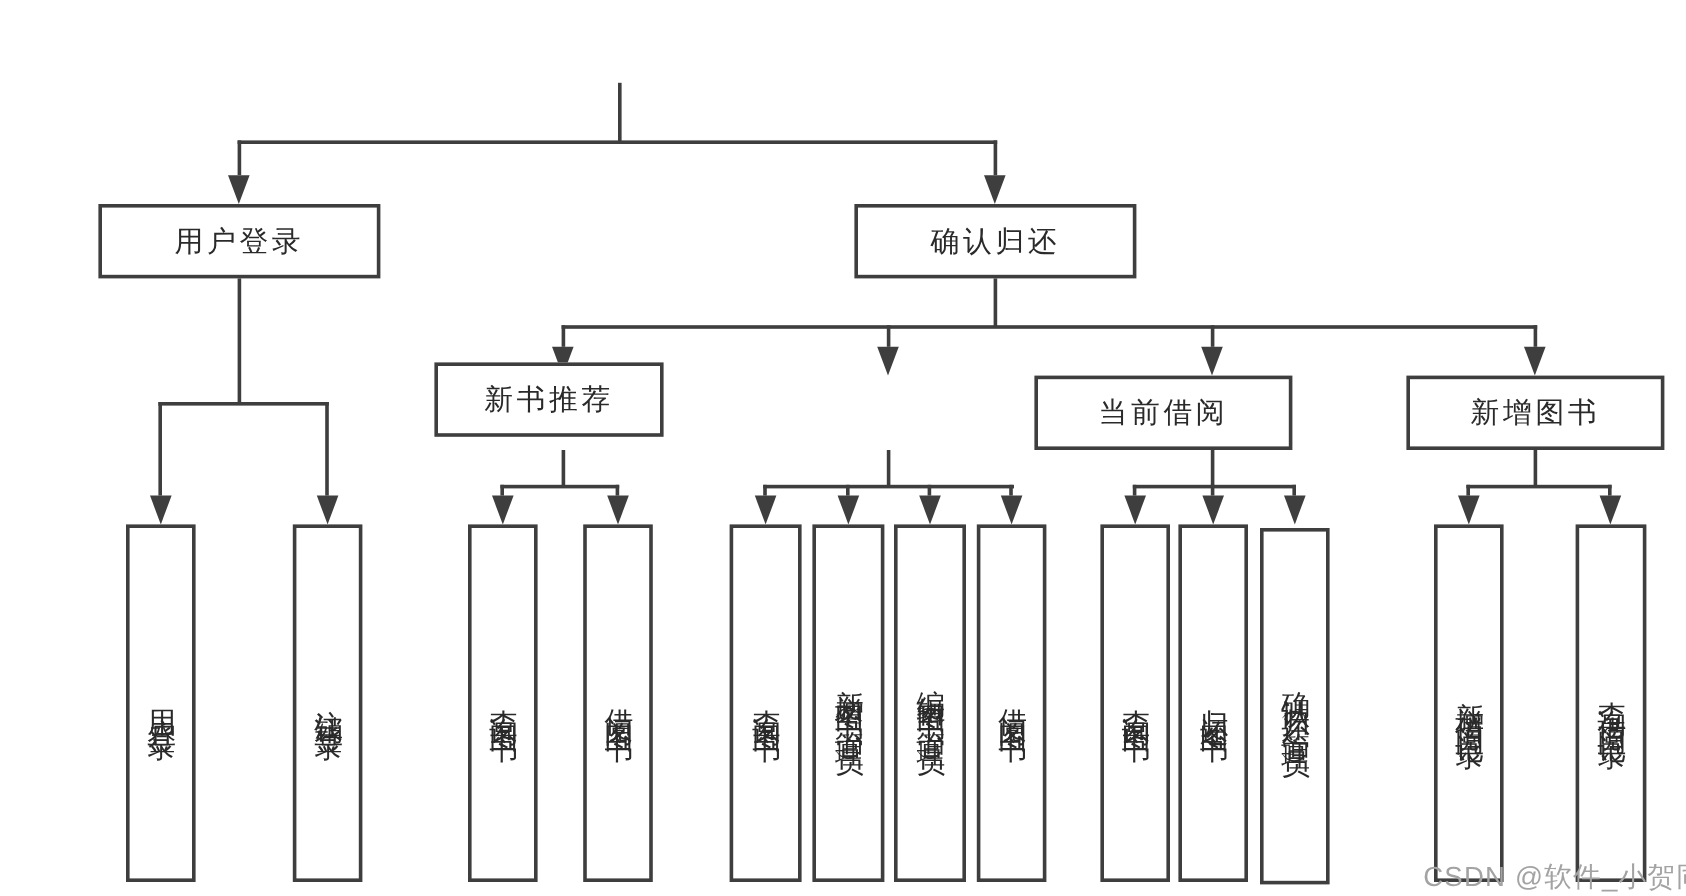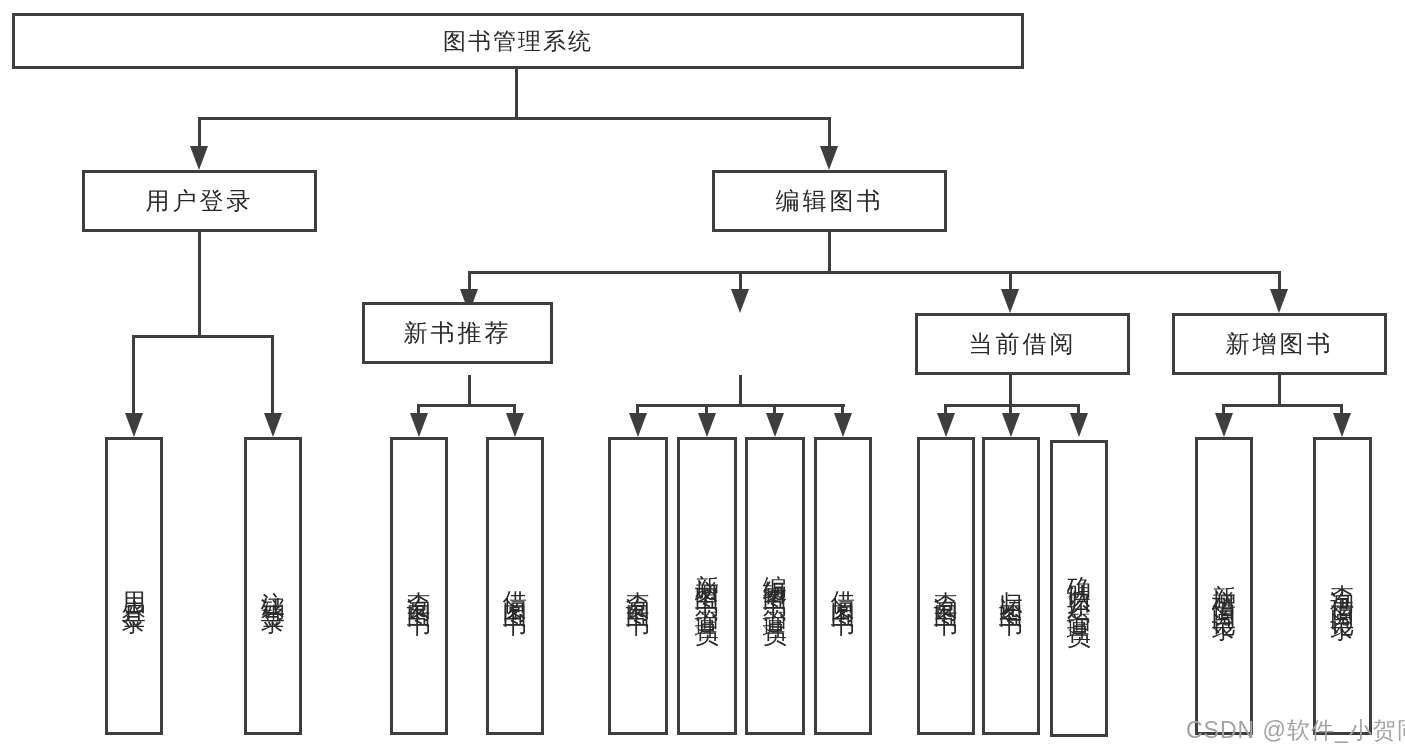--- a/index.html
+++ b/index.html
@@ -43,36 +43,33 @@
     color:#a3a3a3;
     z-index:5;
     white-space:nowrap;
   }
 </style>
 </head>
 <body>
 
 <div id="canvas">
 
-  <div class="box hnode title" style="left:12px;top:13px;width:1012px;height:56px">
-    <span>图书管理系统</span>
-  </div>
 
   <div class="vline" style="left:515px;top:69px;height:49px"></div>
   <div class="hline" style="left:198px;top:117px;width:633px"></div>
   <div class="vline" style="left:198px;top:117px;height:29px"></div>
   <div class="vline" style="left:828px;top:117px;height:29px"></div>
   <div class="arrow" style="left:190px;top:146px"></div>
   <div class="arrow" style="left:820px;top:146px"></div>
 
   <div class="box hnode" style="left:82px;top:170px;width:235px;height:62px">
     <span>用户登录</span>
   </div>
   <div class="box hnode" style="left:712px;top:170px;width:235px;height:62px">
-    <span>编辑图书</span>
+    <span>确认归还</span>
   </div>
 
   <div class="vline" style="left:198px;top:232px;height:105px"></div>
   <div class="hline" style="left:132px;top:335px;width:142px"></div>
   <div class="vline" style="left:132px;top:335px;height:78px"></div>
   <div class="vline" style="left:271px;top:335px;height:78px"></div>
   <div class="arrow" style="left:125px;top:413px"></div>
   <div class="arrow" style="left:264px;top:413px"></div>
 
   <div class="vline" style="left:828px;top:232px;height:41px"></div>
@@ -82,21 +79,21 @@
   <div class="vline" style="left:1009px;top:271px;height:18px"></div>
   <div class="vline" style="left:1278px;top:271px;height:18px"></div>
   <div class="arrow" style="left:460px;top:289px"></div>
   <div class="arrow" style="left:731px;top:289px"></div>
   <div class="arrow" style="left:1001px;top:289px"></div>
   <div class="arrow" style="left:1270px;top:289px"></div>
 
   <div class="box hnode" style="left:362px;top:302px;width:191px;height:62px">
     <span>新书推荐</span>
   </div>
-  <div class="box hnode" style="left:915px;top:313px;width:215px;height:62px">
+  <div class="box hnode" style="left:862px;top:313px;width:215px;height:62px">
     <span>当前借阅</span>
   </div>
   <div class="box hnode" style="left:1172px;top:313px;width:215px;height:62px">
     <span>新增图书</span>
   </div>
 
   <div class="vline" style="left:468px;top:375px;height:31px"></div>
   <div class="hline" style="left:417px;top:404px;width:99px"></div>
   <div class="vline" style="left:417px;top:404px;height:9px"></div>
   <div class="vline" style="left:513px;top:404px;height:9px"></div>

